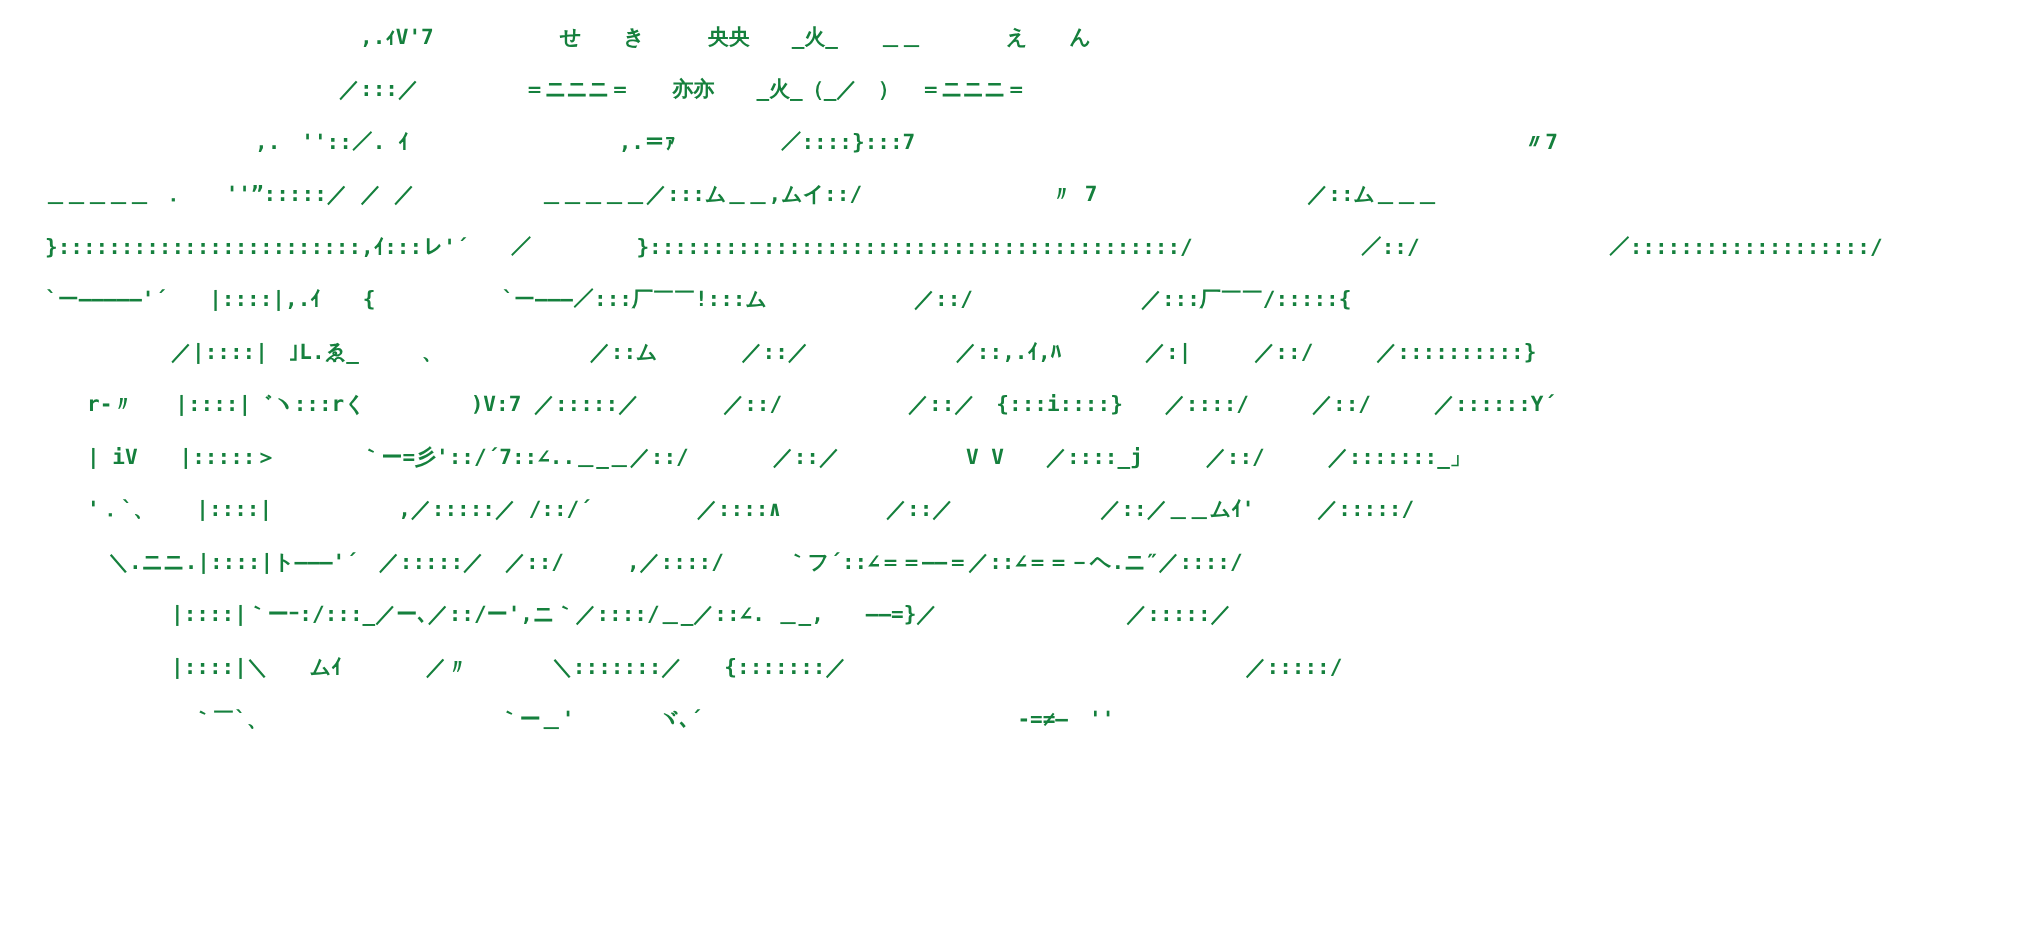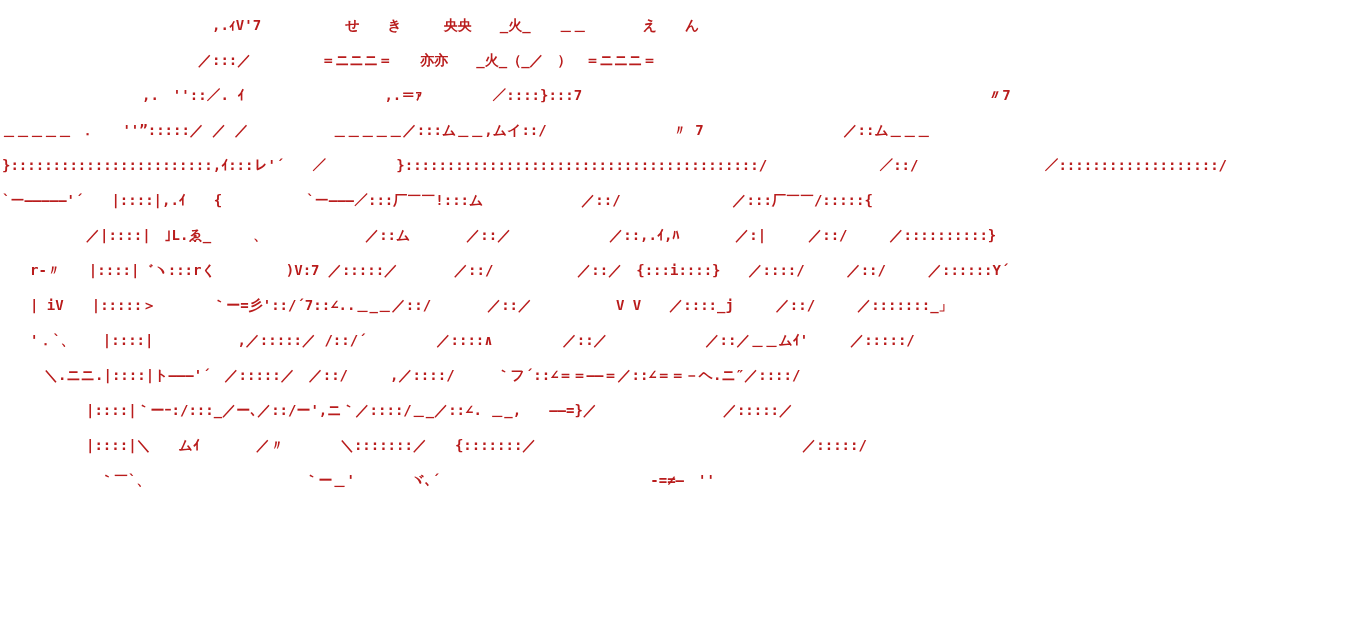--- a/index.html
+++ b/index.html
@@ -26,21 +26,21 @@
     letter-spacing: 0;
     color: #2b2b2f;
     white-space: pre;
     font-weight: bold;
   }
 </style>
 </head>
 <body style="background: rgb(255, 255, 255);">
 
 <div class="aa-canvas">
-  <pre class="aa-art" style="color: #b91c1c;">　　　　　　　　　　　　　　　,.ｨV'7　　　　　　せ　　き　　　央央　　_火_　　＿＿　　　　え　　ん
+  <pre class="aa-art" style="color: #15803d; margin-left: 28px;">　　　　　　　　　　　　　　　,.ｨV'7　　　　　　せ　　き　　　央央　　_火_　　＿＿　　　　え　　ん
 　　　　　　　　　　　　　　／:::／　　　　　＝ニニニ＝　　亦亦　　_火_（_／　）　＝ニニニ＝
 　　　　　　　　　　,.　''::／. ｲ　　　　　　　　　　,.＝ｧ　　　　　／::::}:::7　　　　　　　　　　　　　　　　　　　　　　　　　　　　　〃7
 ＿＿＿＿＿ ．　　''”:::::／ ／ ／　　　　　　＿＿＿＿＿／:::ム＿＿,ムイ::/　　　　　　　　　〃 7　　　　　　　　　　／::ム＿＿＿
 }::::::::::::::::::::::::,ｲ:::レ'´　　／　　　　　}::::::::::::::::::::::::::::::::::::::::::/　　　　　　　　／::/　　　　　　　　　／:::::::::::::::::::/
 `ー―――――'´　　|::::|,.ｲ　　{　　　　　　`ー―――／:::厂￣￣!:::ム　　　　　　　／::/　　　　　　　　／:::厂￣￣/:::::{
 　　　　　　／|::::|　｣L.ゑ_　　　、　　　　　　　／::ム　　　　／::／　　　　　　　／::,.ｲ,ﾊ　　　　／:|　　　／::/　　　／::::::::::}
 　　r-〃　　|::::|゛ヽ:::rく　　　　　)V:7 ／:::::／　　　　／::/　　　　　　／::／　{:::i::::}　　／::::/　　　／::/　　　／::::::Y´
 　　| iV　　|:::::＞　　　　｀ー=彡'::/´7::∠..＿_＿／::/　　　　／::／　　　　　　V V　　／::::_j　　　／::/　　　／:::::::_」
 　　'．`、　　|::::|　　　　　　,／:::::／ /::/´　　　　　／::::∧　　　　　／::／　　　　　　　／::／＿＿ムｲ'　　　／:::::/
 　　　＼.ニニ.|::::|ト―――'´　／:::::／　／::/　　　,／::::/　　　｀フ´::∠＝＝――＝／::∠＝＝－ヘ.ニ″／::::/

